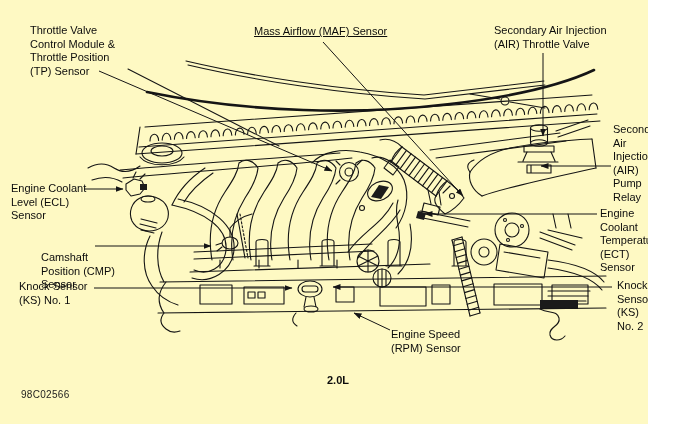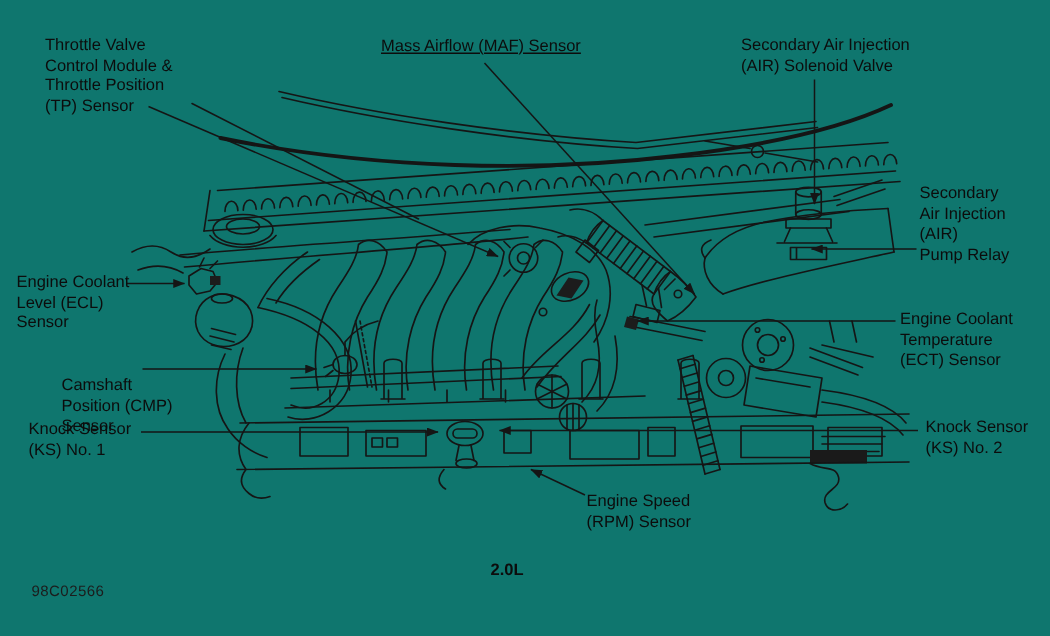--- a/index.html
+++ b/index.html
@@ -1,16 +1,16 @@
 <!DOCTYPE html>
 <html><head>
 <meta charset="utf-8">
 <style>
   html,body{margin:0;padding:0;background:#fff;}
-  .stage{position:relative;width:700px;height:424px;background:#0f766e;overflow:hidden;
+  .stage{position:relative;width:648px;height:424px;background:#fef9c3;overflow:hidden;
          font-family:"Liberation Sans",sans-serif;color:#0c0c0c;}
   .art{position:absolute;left:0;top:0;}
   .callout{position:absolute;font-size:11px;line-height:13.5px;white-space:pre-line;letter-spacing:0;}
   .engine-size{position:absolute;font-size:11px;font-weight:bold;}
   .fig-code{position:absolute;font-size:10px;color:#1c1c1c;letter-spacing:.3px;}
 </style>
 </head>
 <body>
 
 <div class="stage">
@@ -179,21 +179,21 @@
       <path d="M390,330 L354,313" marker-end="url(#arr)"></path>
     </g>
   </svg>
 
   <div class="callout" style="left:30px;top:24px;">Throttle Valve
 Control Module &amp;
 Throttle Position
 (TP) Sensor</div>
   <div class="callout" style="left:254px;top:25px;text-decoration:underline;">Mass Airflow (MAF) Sensor</div>
   <div class="callout" style="left:494px;top:24px;">Secondary Air Injection
-(AIR) Solenoid Valve</div>
+(AIR) Throttle Valve</div>
   <div class="callout" style="left:613px;top:123px;">Secondary
 Air Injection
 (AIR)
 Pump Relay</div>
   <div class="callout" style="left:11px;top:182px;">Engine Coolant
 Level (ECL)
 Sensor</div>
   <div class="callout" style="left:600px;top:207px;">Engine Coolant
 Temperature
 (ECT) Sensor</div>

